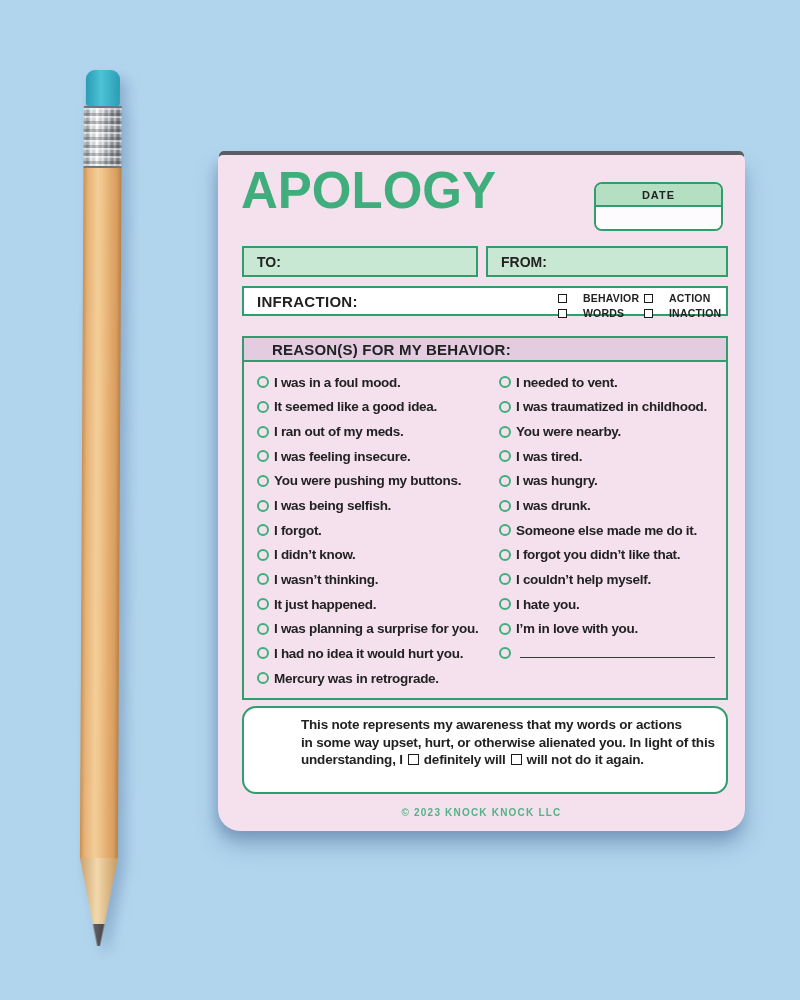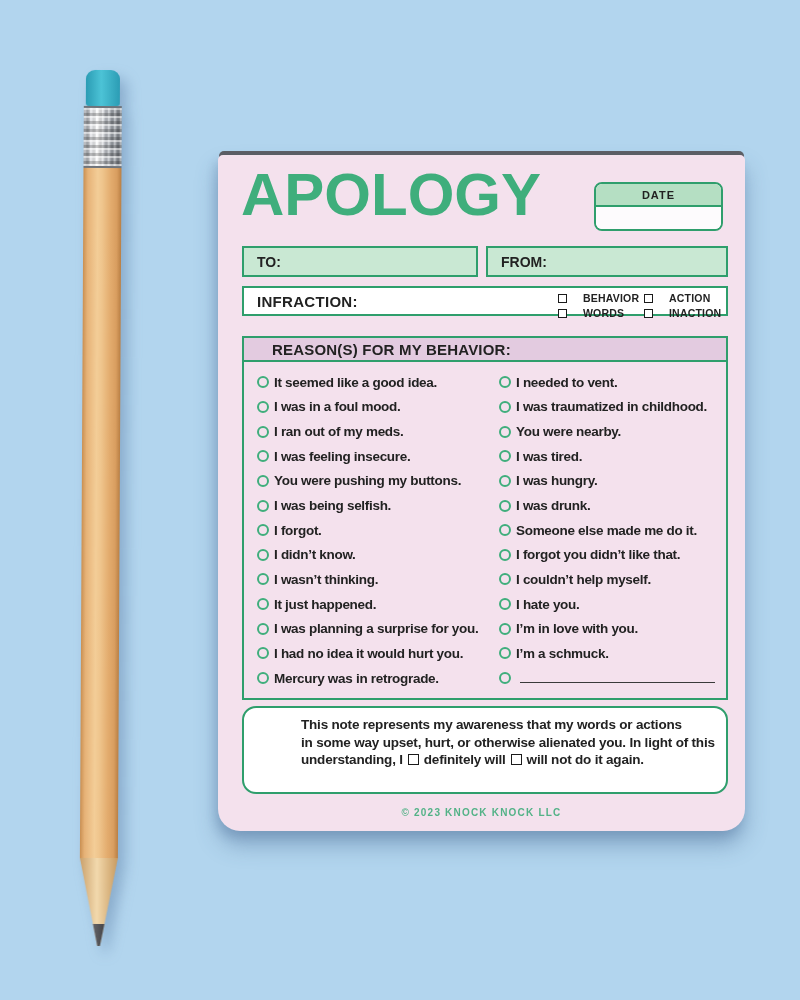--- a/index.html
+++ b/index.html
@@ -32,21 +32,21 @@
   .pencil-cone .graphite{position:absolute;left:0;right:0;bottom:0;height:22px;
           background:linear-gradient(90deg,#8a8a8e,var(--pencil-graphite) 60%,#2e2e31);}
 
   
   .pad-edge{position:absolute;left:219px;top:151px;width:525px;height:20px;
           background:var(--pad-edge-dark);border-radius:5px;}
   .pad{position:absolute;left:218px;top:155px;width:527px;height:676px;
           background:var(--pad-pink);border-radius:5px 5px 22px 22px;
           box-shadow:0 14px 22px rgba(55,90,135,.38), -3px 6px 10px rgba(55,90,135,.18);}
 
-  .pad-title{position:absolute;left:23px;top:10px;font-size:60px;font-weight:bold;
+  .pad-title{position:absolute;left:23px;top:10px;font-size:51px;font-weight:bold;
           letter-spacing:0;color:var(--title-green);line-height:1;}
 
   .date-box{position:absolute;left:376px;top:27px;width:129px;height:49px;
           border:2px solid var(--accent-green);border-radius:8px;overflow:hidden;background:#fff;}
   .date-band{height:23px;background:var(--date-band-green);border-bottom:2px solid var(--accent-green);
           display:flex;align-items:center;justify-content:center;
           font-size:11px;font-weight:bold;letter-spacing:1px;color:var(--ink-dark);}
   .date-blank{height:24px;background:#fdfbfd;}
 
   .field{position:absolute;height:31px;background:var(--field-green);
@@ -146,26 +146,26 @@
       </div>
     </div>
 
     <div class="reasons-box">
       <div class="reasons-header">REASON(S) FOR MY BEHAVIOR:</div>
 
       <div class="reason-col col-left">
 
           <div class="reason-row">
             <span class="circle"></span>
+            <span class="reason-text">I was in a foul mood.</span>
+          </div>
+
+          <div class="reason-row">
+            <span class="circle"></span>
             <span class="reason-text">It seemed like a good idea.</span>
-          </div>
-
-          <div class="reason-row">
-            <span class="circle"></span>
-            <span class="reason-text">I was in a foul mood.</span>
           </div>
 
           <div class="reason-row">
             <span class="circle"></span>
             <span class="reason-text">I ran out of my meds.</span>
           </div>
 
           <div class="reason-row">
             <span class="circle"></span>
             <span class="reason-text">I was feeling insecure.</span>
@@ -268,24 +268,20 @@
             <div class="reason-row">
               <span class="circle"></span>
               <span class="reason-text">I hate you.</span>
             </div>
 
             <div class="reason-row">
               <span class="circle"></span>
               <span class="reason-text">I’m in love with you.</span>
             </div>
 
-            <div class="reason-row">
-              <span class="circle"></span>
-              <span class="reason-text">I’m a schmuck.</span>
-            </div>
           </div>
         <div class="reason-row">
           <span class="circle"></span>
           <span class="write-line"></span>
         </div>
       </div>
     </div>
 
     <div class="agreement-box">
       <div class="agree-line">This note represents my awareness that my words or actions</div>

